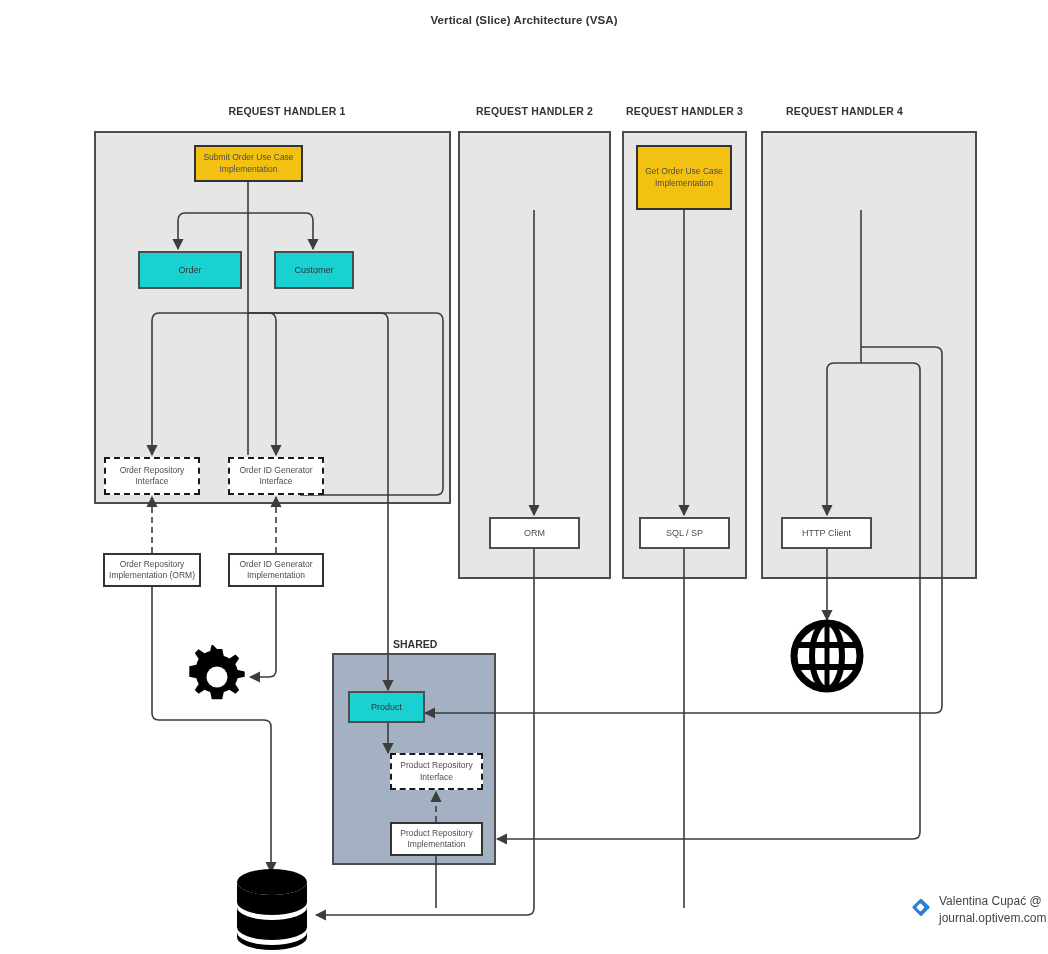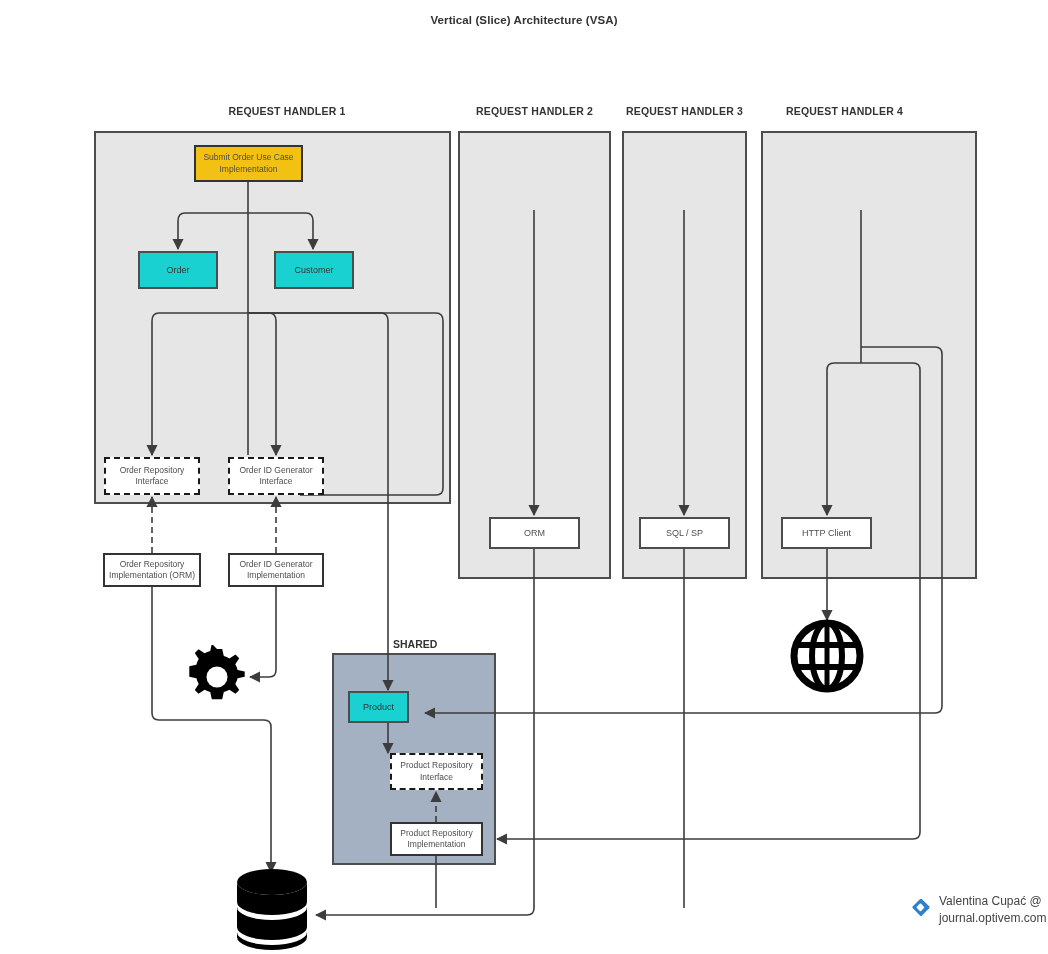--- a/index.html
+++ b/index.html
@@ -95,34 +95,35 @@
 
       <path d="M 827 549 L 827 620" marker-end="url(#ah)"></path>
 
       <path d="M 388 723 L 388 753" marker-end="url(#ah)"></path>
       <path d="M 436 822 L 436 792" stroke-dasharray="6 4" marker-end="url(#ah)"></path>
       <path d="M 436 855 L 436 908"></path>
     </g>
   </svg>
 
   <div class="node usecase" style="left:194px;top:145px;width:109px;height:37px;">Submit Order Use Case Implementation</div>
-  <div class="node entity" style="left:138px;top:251px;width:80px;height:38px;">Order</div>
+  <div class="node entity" style="left:138px;top:251px;width:104px;height:38px;">Order</div>
   <div class="node entity" style="left:274px;top:251px;width:80px;height:38px;">Customer</div>
   <div class="node iface" style="left:104px;top:457px;width:96px;height:38px;">Order Repository Interface</div>
   <div class="node iface" style="left:228px;top:457px;width:96px;height:38px;">Order ID Generator Interface</div>
   <div class="node impl" style="left:103px;top:553px;width:98px;height:34px;">Order Repository Implementation (ORM)</div>
   <div class="node impl" style="left:228px;top:553px;width:96px;height:34px;">Order ID Generator Implementation</div>
 
   <div class="node infra" style="left:489px;top:517px;width:91px;height:32px;">ORM</div>
 
+  <div class="node usecase" style="left:636px;top:145px;width:96px;height:65px;">Get Order Use Case Implementation</div>
   <div class="node infra" style="left:639px;top:517px;width:91px;height:32px;">SQL / SP</div>
 
   <div class="node infra" style="left:781px;top:517px;width:91px;height:32px;">HTTP Client</div>
 
-  <div class="node entity" style="left:348px;top:691px;width:61px;height:32px;">Product</div>
+  <div class="node entity" style="left:348px;top:691px;width:77px;height:32px;">Product</div>
   <div class="node iface" style="left:390px;top:753px;width:93px;height:37px;">Product Repository Interface</div>
   <div class="node impl" style="left:390px;top:822px;width:93px;height:34px;">Product Repository Implementation</div>
 
   <div class="icon" style="left:185px;top:645px;">
     <svg width="64" height="64" viewBox="0 0 64 64">
       <path fill="#000000" d="M32 4 l5.2 0 1.6 7.1 a21.5 21.5 0 0 1 5.6 2.3 l6.1-3.9 3.7 3.7 -3.9 6.1 a21.5 21.5 0 0 1 2.3 5.6 l7.1 1.6 0 5.2 -7.1 1.6 a21.5 21.5 0 0 1 -2.3 5.6 l3.9 6.1 -3.7 3.7 -6.1-3.9 a21.5 21.5 0 0 1 -5.6 2.3 l-1.6 7.1 -5.2 0 -5.2 0 -1.6-7.1 a21.5 21.5 0 0 1 -5.6-2.3 l-6.1 3.9 -3.7-3.7 3.9-6.1 a21.5 21.5 0 0 1 -2.3-5.6 l-7.1-1.6 0-5.2 0-5.2 7.1-1.6 a21.5 21.5 0 0 1 2.3-5.6 l-3.9-6.1 3.7-3.7 6.1 3.9 a21.5 21.5 0 0 1 5.6-2.3 l1.6-7.1 z"></path>
       <circle cx="32" cy="32" r="10.5" fill="#ffffff"></circle>
     </svg>
   </div>
 

